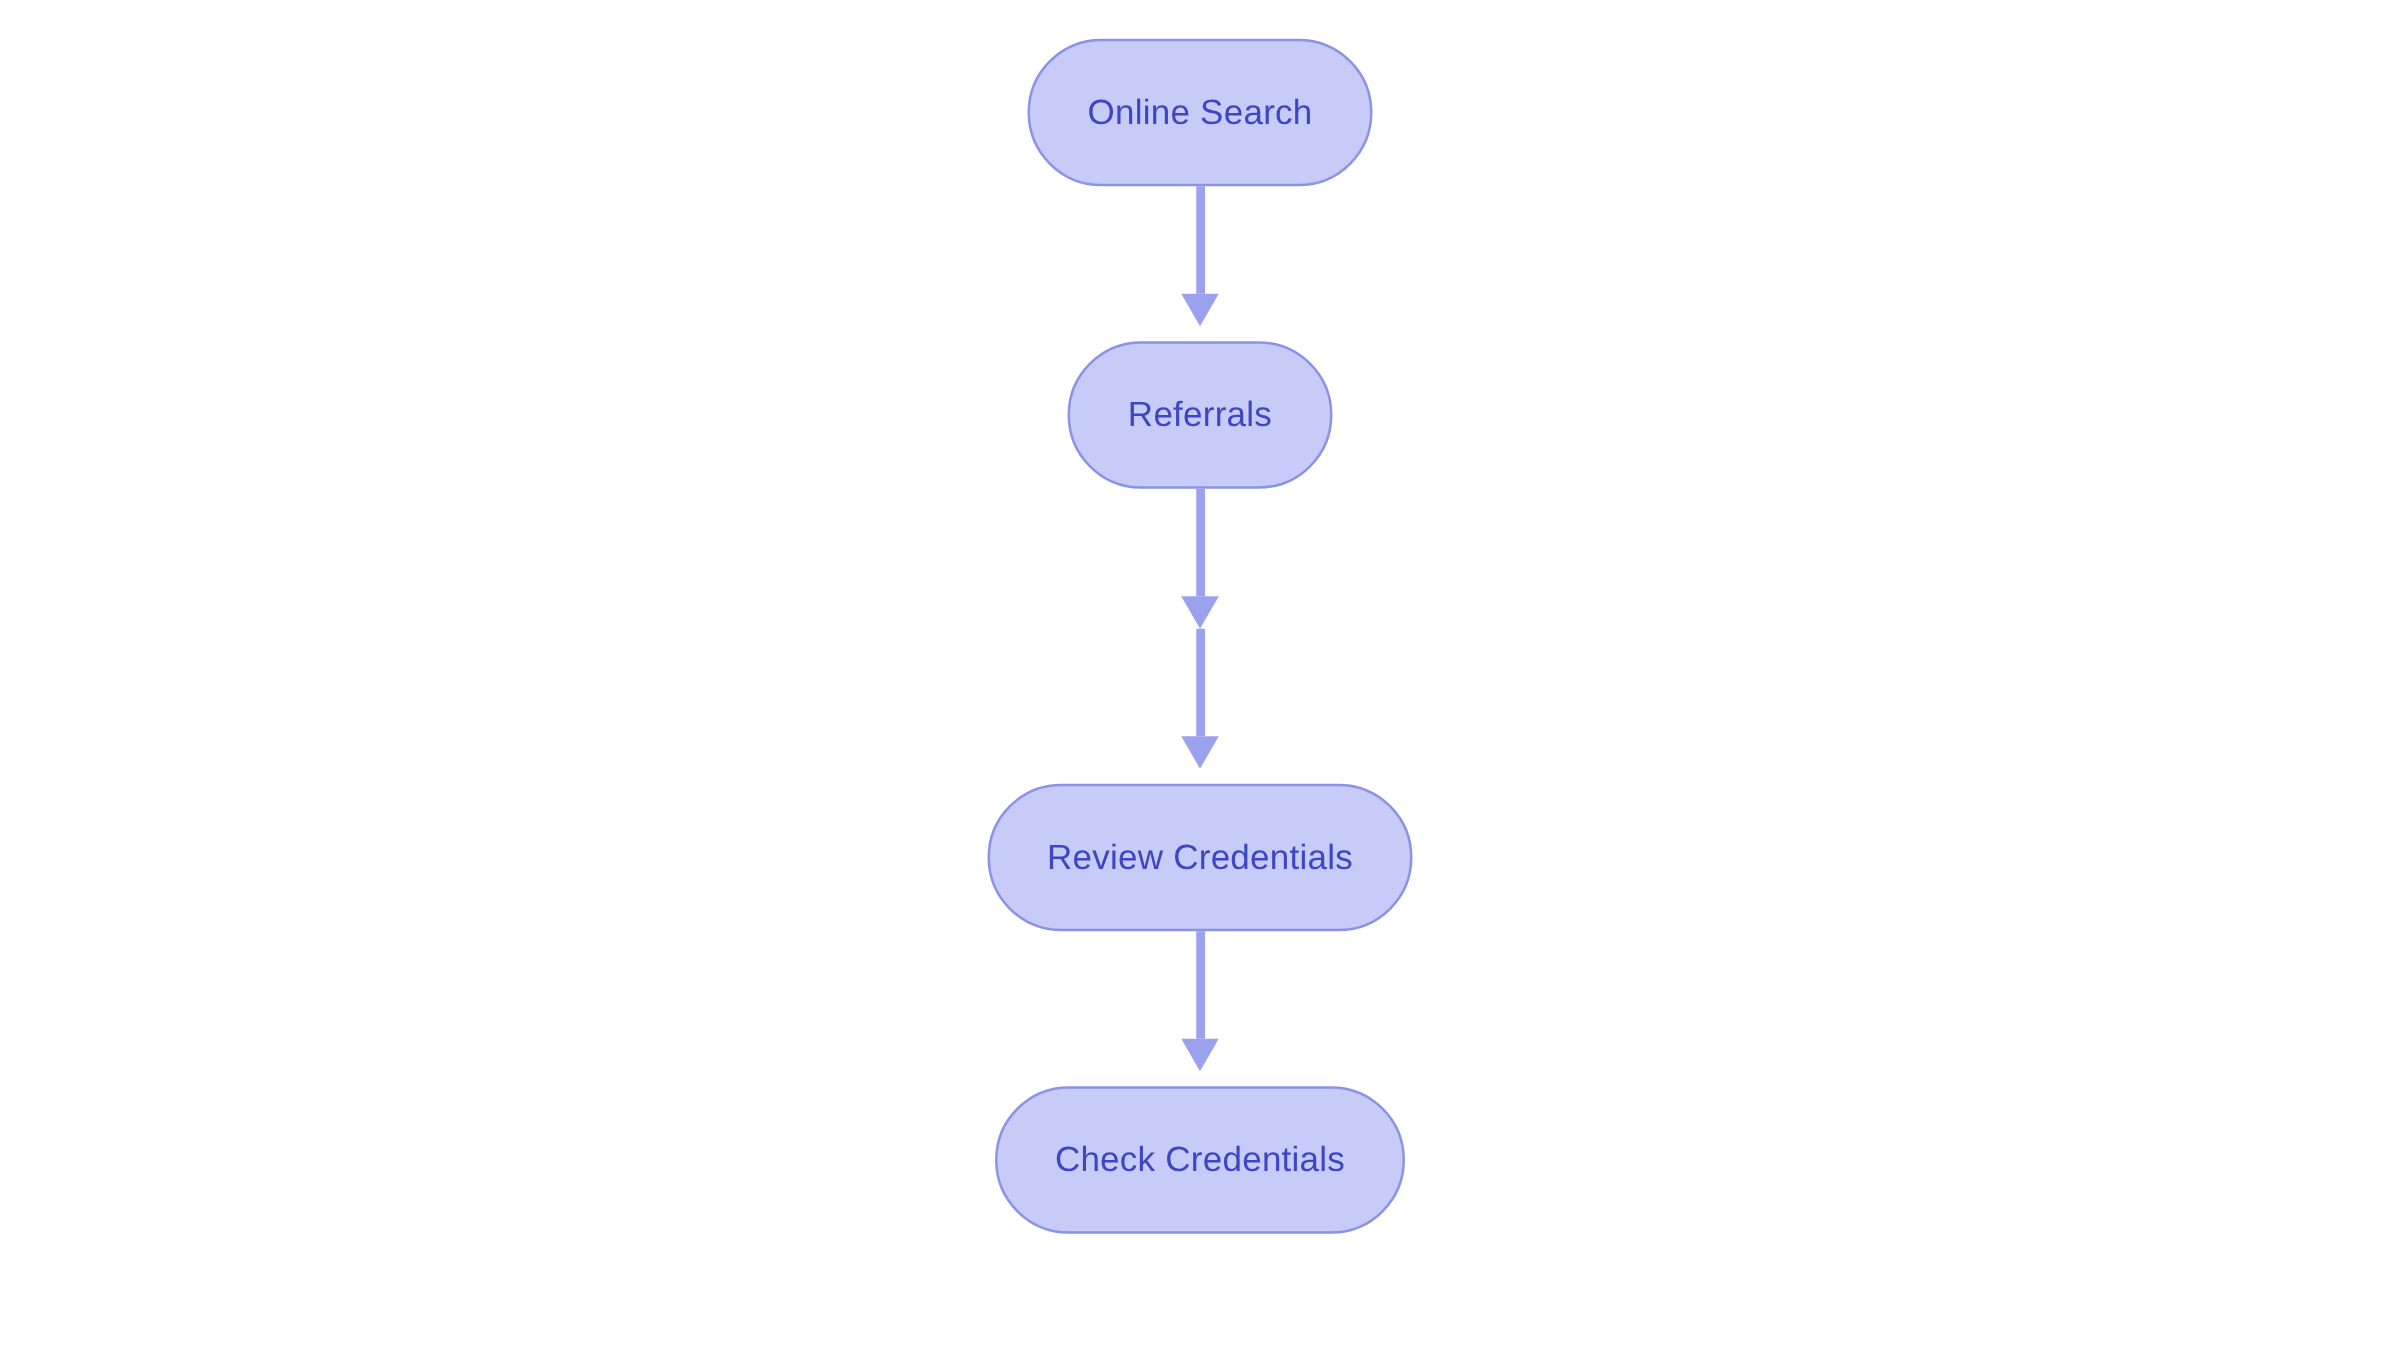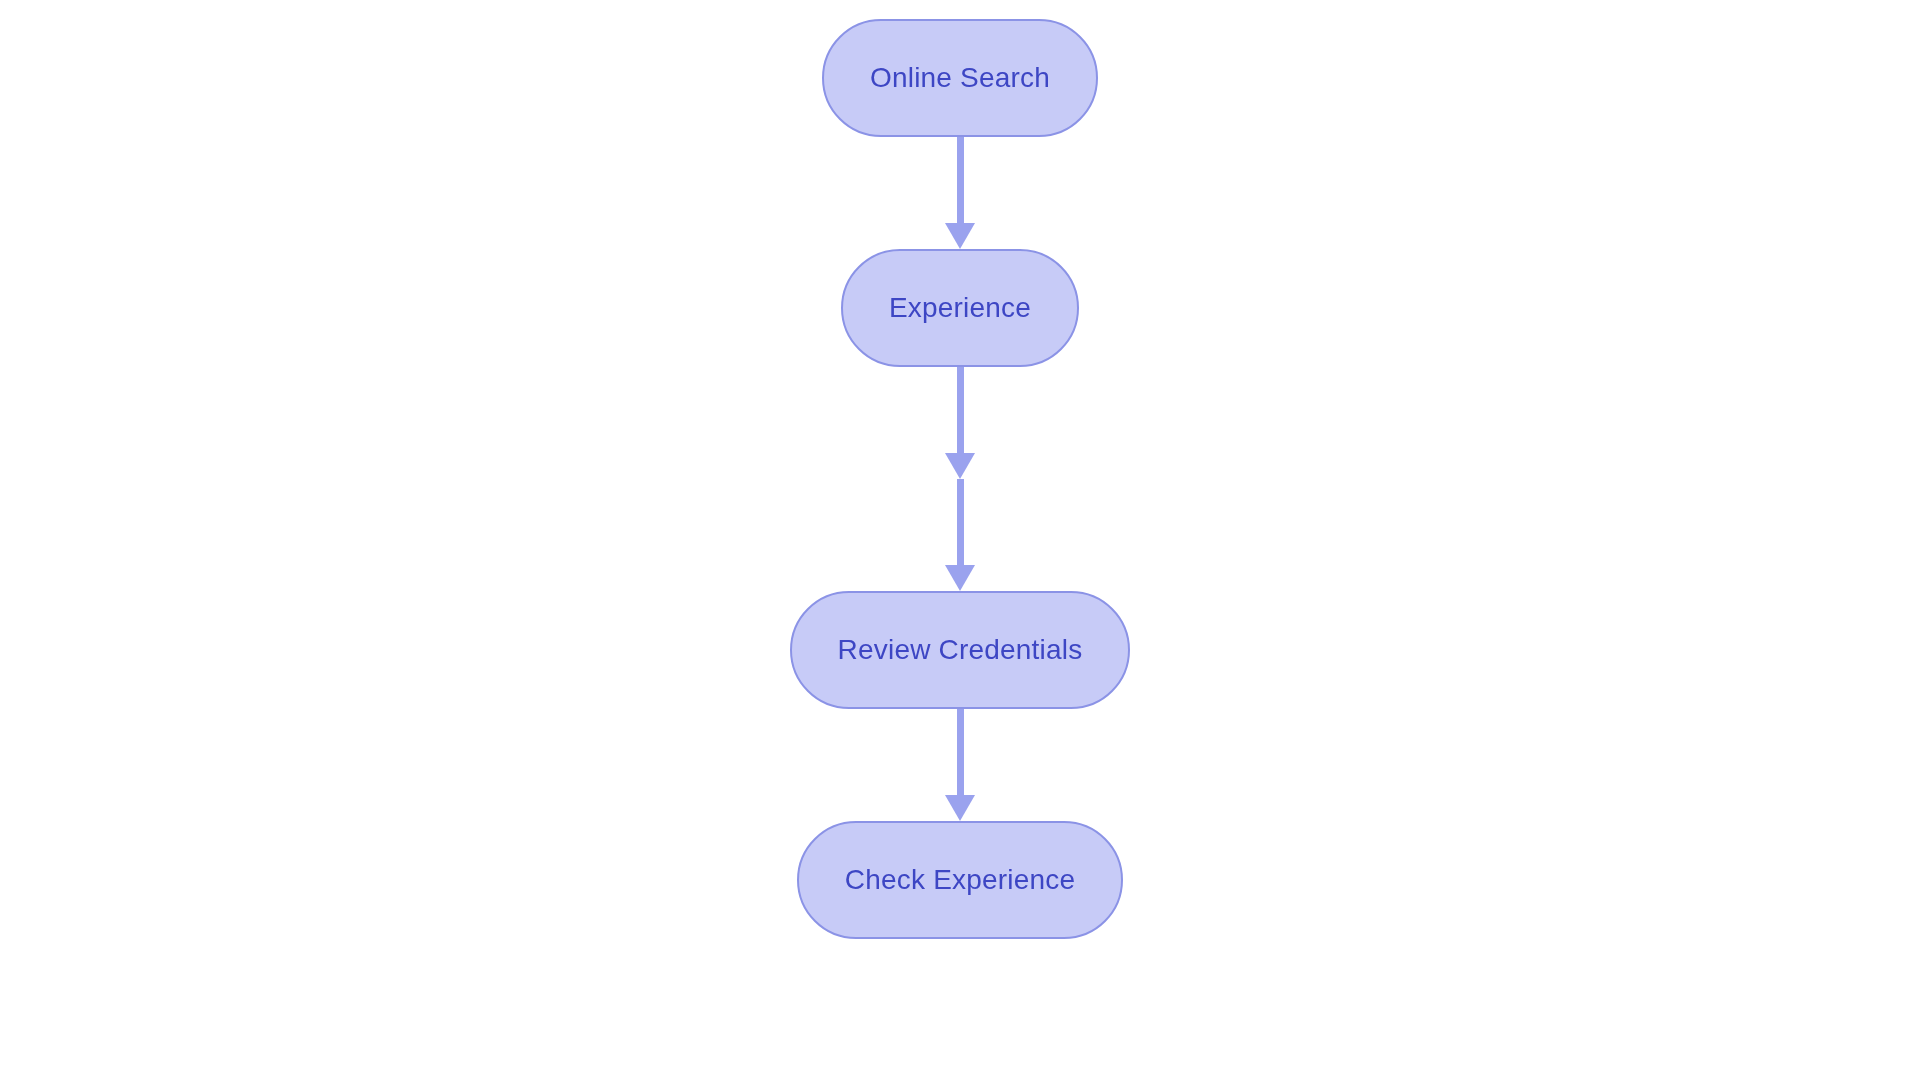--- a/index.html
+++ b/index.html
@@ -28,20 +28,21 @@
     box-sizing: border-box;
     height: 118px;
     padding: 0 46px;
     border-radius: 59px;
     background: var(--node-fill, #c7cbf7);
     border: 2px solid var(--node-border, #8b93e6);
     display: inline-flex;
     align-items: center;
     justify-content: center;
     flex: 0 0 auto;
+    margin-top: 12px;
   }
   .node-label {
     color: var(--node-text, #3d46c4);
     font-size: 28px;
     letter-spacing: 0.2px;
     white-space: nowrap;
   }
   .arrow {
     height: 112px;
     display: flex;
@@ -71,21 +72,21 @@
     <div class="node">
       <span class="node-label">Online Search</span>
     </div>
 
     <div class="arrow">
       <div class="arrow-stem"></div>
       <div class="arrow-head"></div>
     </div>
 
     <div class="node">
-      <span class="node-label">Experience</span>
+      <span class="node-label">Referrals</span>
     </div>
 
     <div class="arrow">
       <div class="arrow-stem"></div>
       <div class="arrow-head"></div>
     </div>
 
 
     <div class="arrow">
       <div class="arrow-stem"></div>
@@ -95,17 +96,17 @@
     <div class="node">
       <span class="node-label">Review Credentials</span>
     </div>
 
     <div class="arrow">
       <div class="arrow-stem"></div>
       <div class="arrow-head"></div>
     </div>
 
     <div class="node">
-      <span class="node-label">Check Experience</span>
+      <span class="node-label">Check Credentials</span>
     </div>
 
   </div>
 </div>
 
 </body></html>

